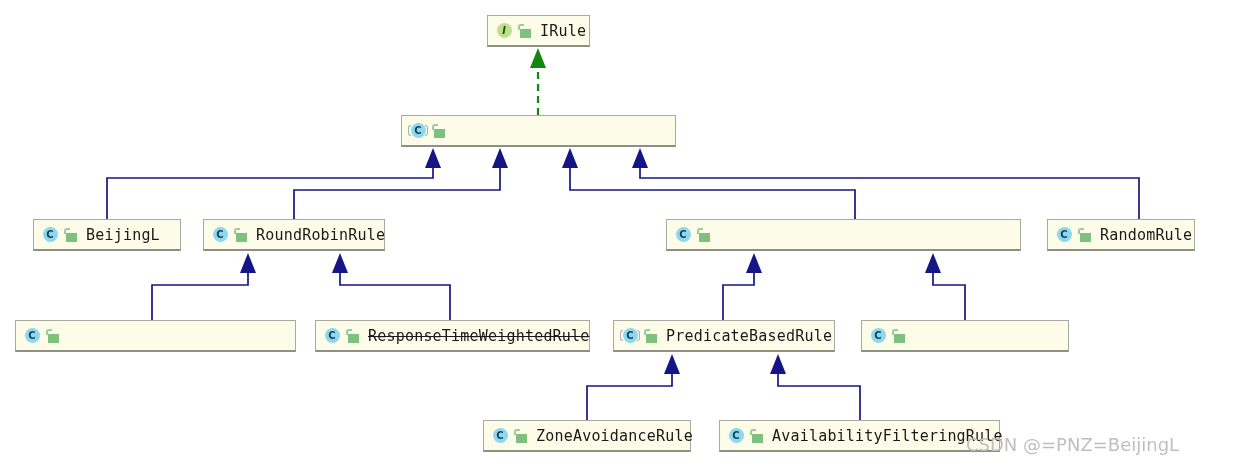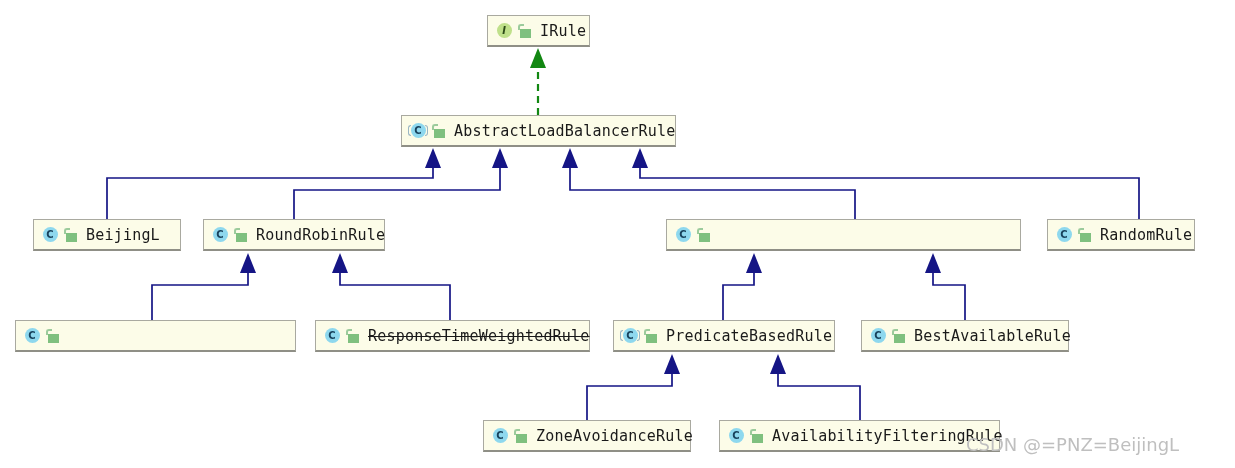--- a/index.html
+++ b/index.html
@@ -229,21 +229,20 @@
     <span class="node-icons">
       <span class="icon-class abstract">
         <span class="disc"></span>
         <span class="glyph">C</span>
       </span>
       <span class="icon-lock">
         <span class="shackle"></span>
           <span class="body"></span>
       </span>
     </span>
-    <span class="node-label">AbstractLoadBalancerRule</span>
   </div>
 
   <div class="node" style="left:33px; top:219px; width:148px;">
     <span class="node-icons">
       <span class="icon-class">
         <span class="disc"></span>
         <span class="glyph">C</span>
       </span>
       <span class="icon-lock">
         <span class="shackle"></span>
@@ -339,21 +338,20 @@
     <span class="node-icons">
       <span class="icon-class">
         <span class="disc"></span>
         <span class="glyph">C</span>
       </span>
       <span class="icon-lock">
         <span class="shackle"></span>
           <span class="body"></span>
       </span>
     </span>
-    <span class="node-label">BestAvailableRule</span>
   </div>
 
   <div class="node" style="left:483px; top:420px; width:208px;">
     <span class="node-icons">
       <span class="icon-class">
         <span class="disc"></span>
         <span class="glyph">C</span>
       </span>
       <span class="icon-lock">
         <span class="shackle"></span>

